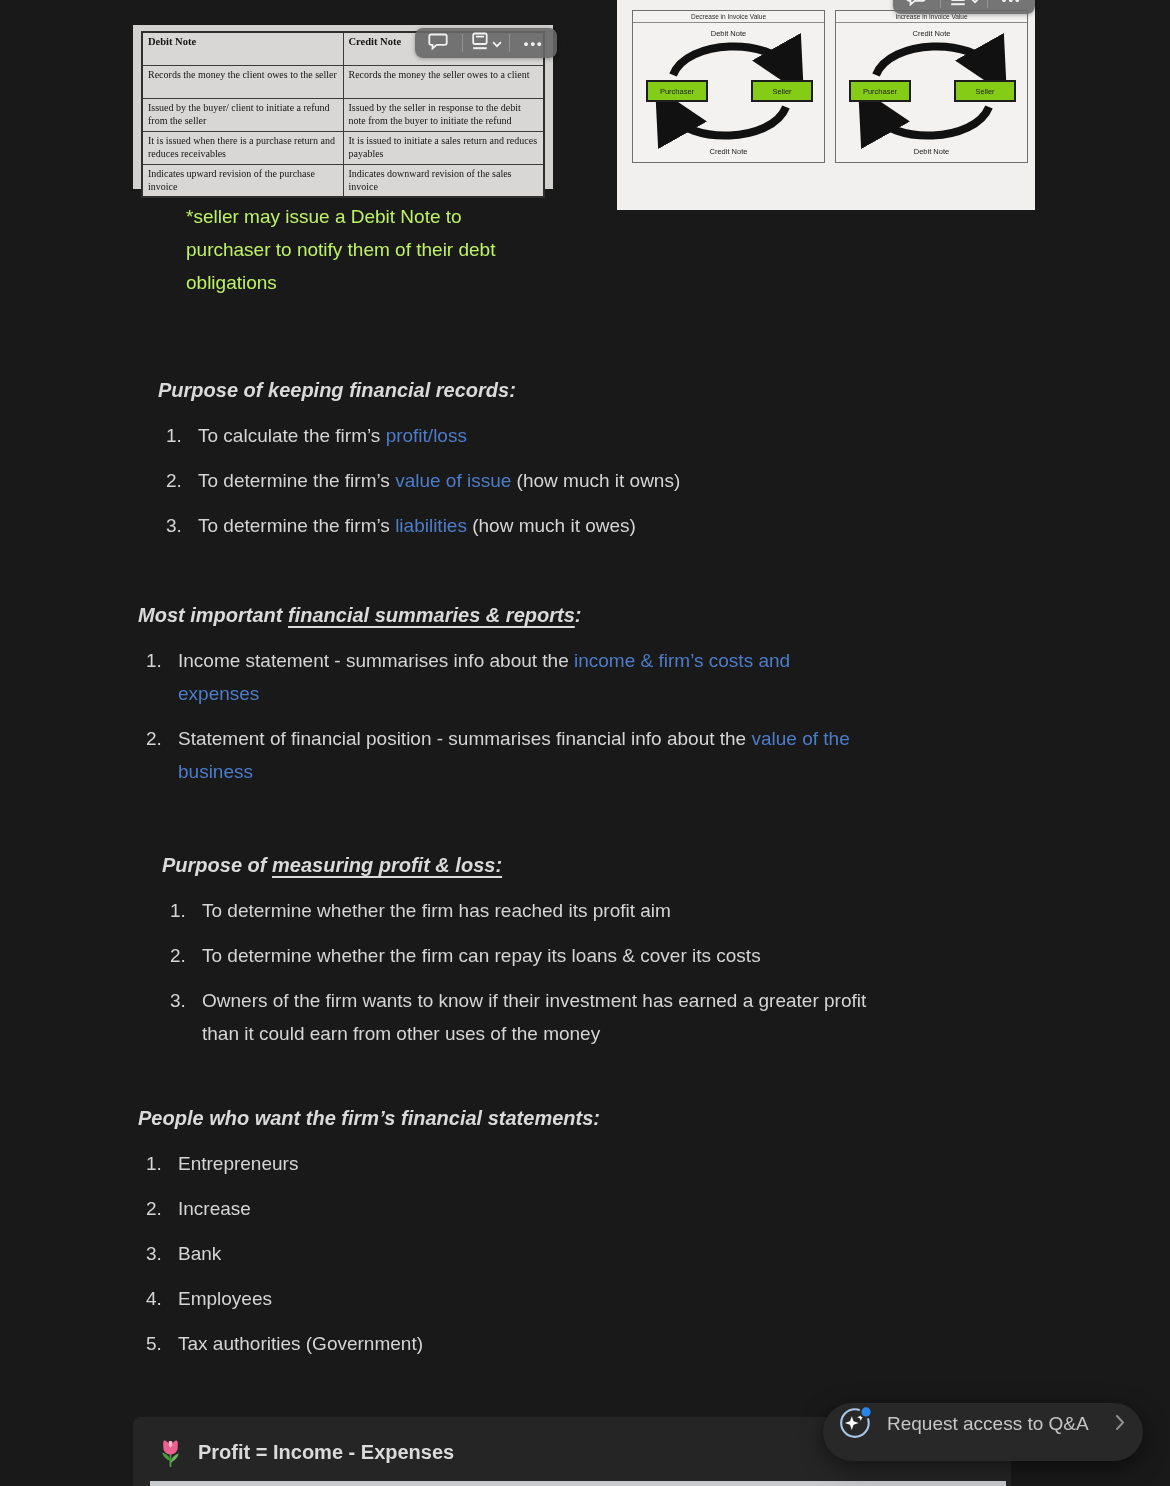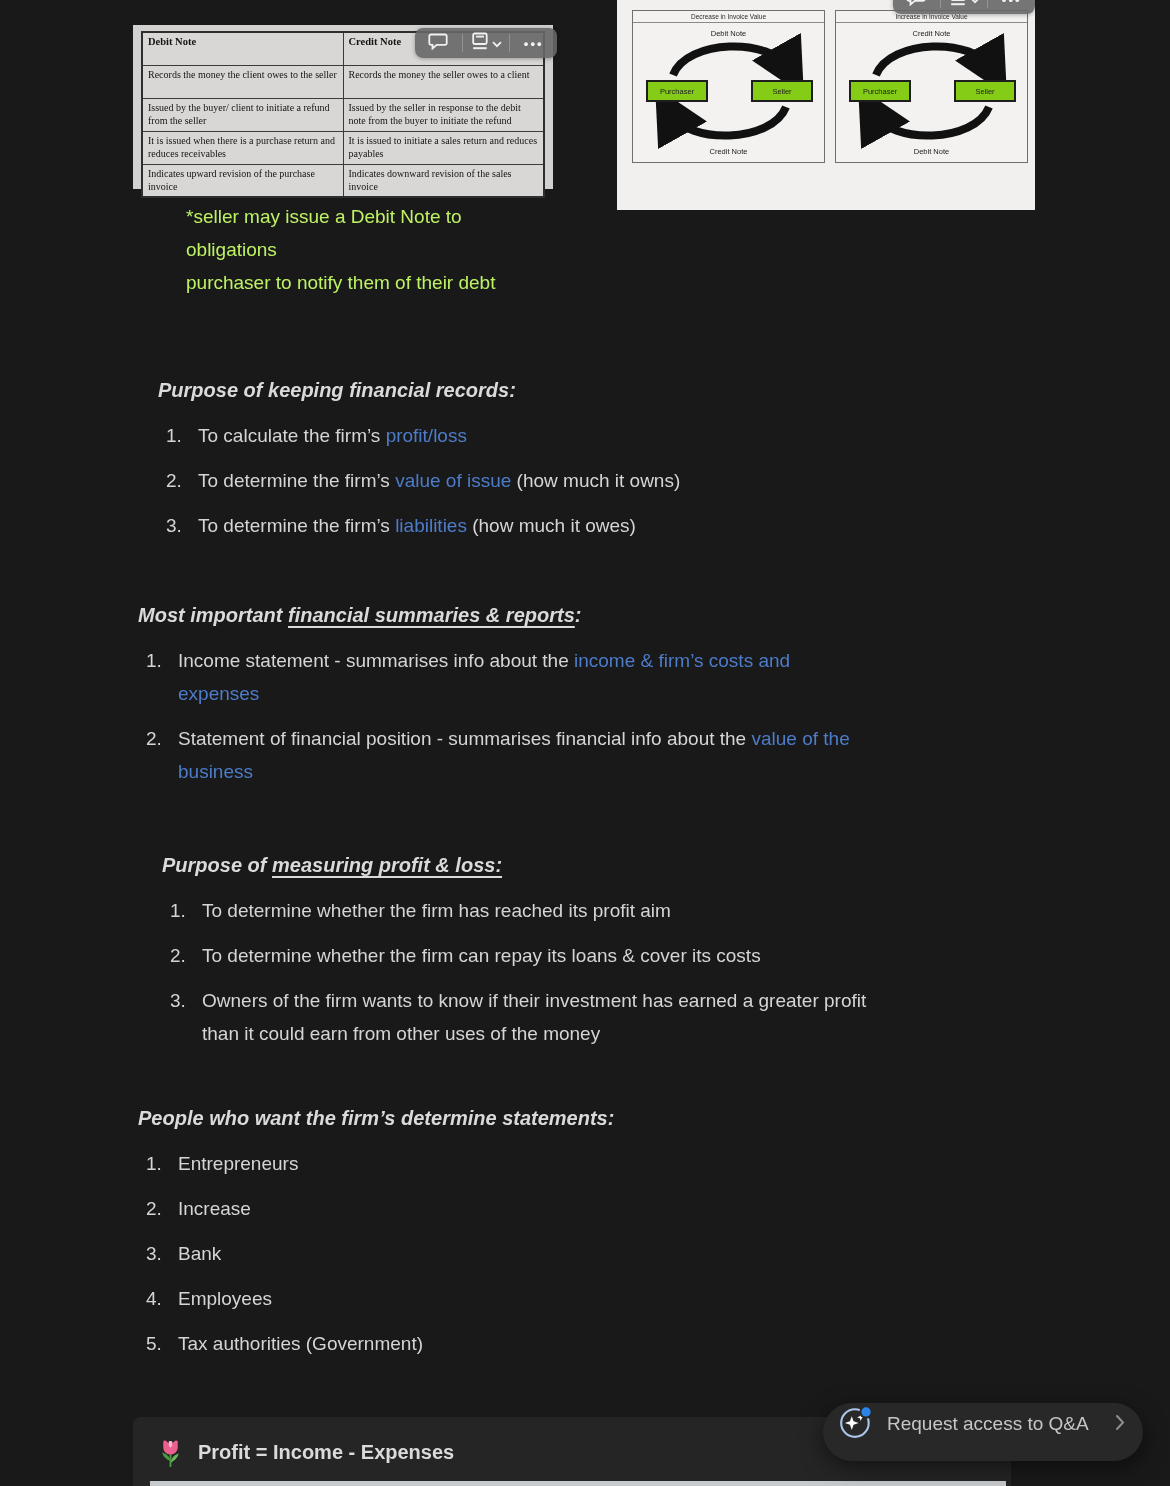--- a/index.html
+++ b/index.html
@@ -212,22 +212,22 @@
     </span>
   </div>
   <div class="tb-sep"></div>
   <div class="tb-btn">
     <span class="tb-dots">•••</span>
   </div>
 </div>
 
 <div class="note-block">
   <div>*seller may issue a Debit Note to</div>
+  <div>purchaser to notify them of their debt</div>
   <div>obligations</div>
-  <div>purchaser to notify them of their debt</div>
 </div>
 
 <div class="section" style="top:374px;margin-left:20px;">
   <div class="sec-h"><span>Purpose of keeping financial records:</span><span class="u"></span><span></span></div>
   <div class="li">
     <span class="num">1.</span>
     <div class="lt">
         <div><span>To calculate the firm’s </span><span class="blue">profit/loss</span></div>
       </div>
   </div>
@@ -280,21 +280,21 @@
   <div class="li">
     <span class="num">3.</span>
     <div class="lt">
       <div><span>Owners of the firm wants to know if their investment has earned a greater profit</span></div>
       <div><span>than it could earn from other uses of the money</span></div>
     </div>
   </div>
 </div>
 
 <div class="section" style="top:1102px;">
-  <div class="sec-h"><span>People who want the firm’s determine statements:</span><span class="u"></span><span></span></div>
+  <div class="sec-h"><span>People who want the firm’s financial statements:</span><span class="u"></span><span></span></div>
   <div class="li">
     <span class="num">1.</span>
     <div class="lt">
         <div><span>Entrepreneurs</span></div>
       </div>
   </div>
   <div class="li">
     <span class="num">2.</span>
     <div class="lt">
         <div><span>Increase</span></div>

